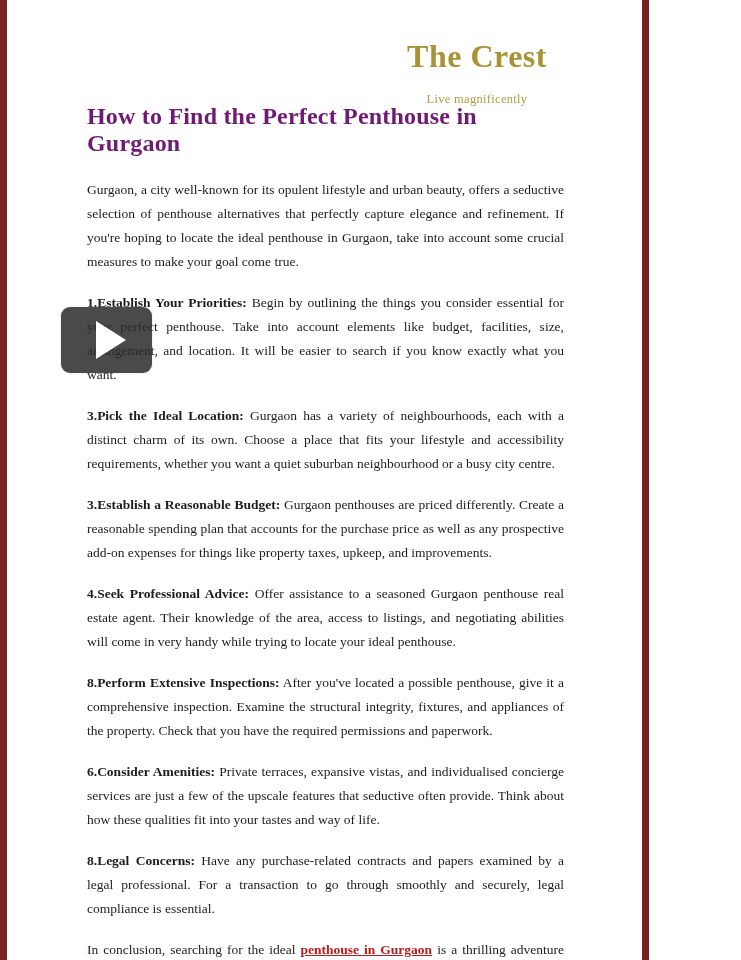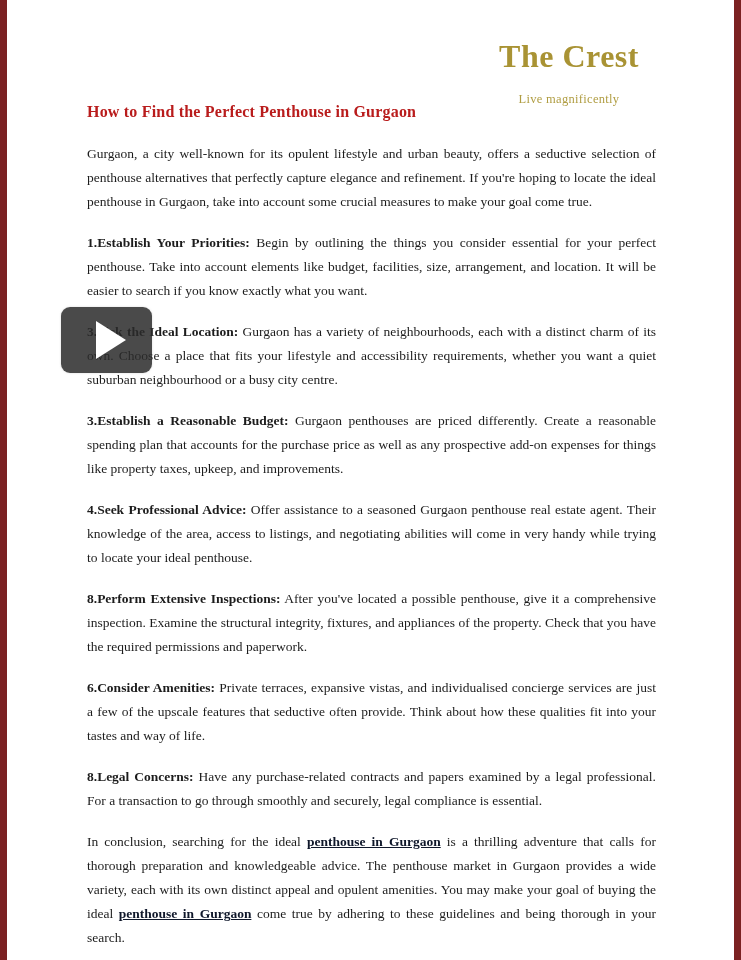--- a/index.html
+++ b/index.html
@@ -1,19 +1,19 @@
 <!DOCTYPE html>
 <html><head>
 <meta charset="utf-8">
 <style>
   * { box-sizing: border-box; margin: 0; padding: 0; }
   html, body { background: #ffffff; }
   .page {
     position: relative;
-    width: 741px;
+    width: 649px;
     height: 960px;
     background: #ffffff;
     overflow: hidden;
     font-family: "Liberation Serif", "DejaVu Serif", serif;
     color: #1c1c1c;
     padding-left: 46px;
   }
   .edge {
     position: absolute;
     top: 0; bottom: 0;
@@ -45,36 +45,36 @@
     letter-spacing: 0.3px;
   }
 
   .content {
     position: absolute;
     left: 87px;
     right: 85px;
     top: 103px;
   }
   h1.article-title {
-    font-size: 16px;
+    font-size: 24px;
     font-weight: bold;
-    color: #b91c1c;
+    color: #701a75;
     margin: 0 0 21px 0;
     letter-spacing: 0.2px;
   }
   p.para {
     font-size: 13.5px;
     line-height: 24px;
     text-align: justify;
     margin: 0 0 17px 0;
   }
   p.para:last-child { margin-bottom: 0; }
   .sec-heading { font-weight: bold; }
   a.doc-link {
-    color: #0f172a;
+    color: #b91c1c;
     font-weight: bold;
     text-decoration: underline;
   }
 
   .play-overlay {
     position: absolute;
     left: 61px;
     top: 307px;
     width: 91px;
     height: 66px;

